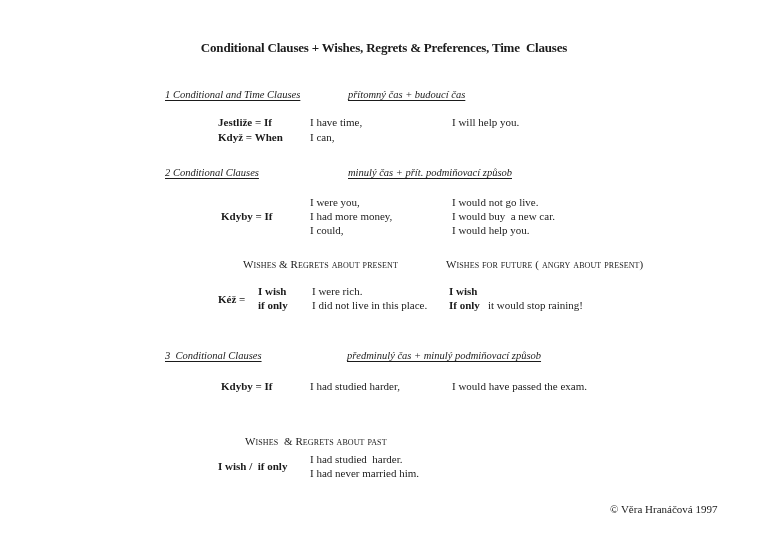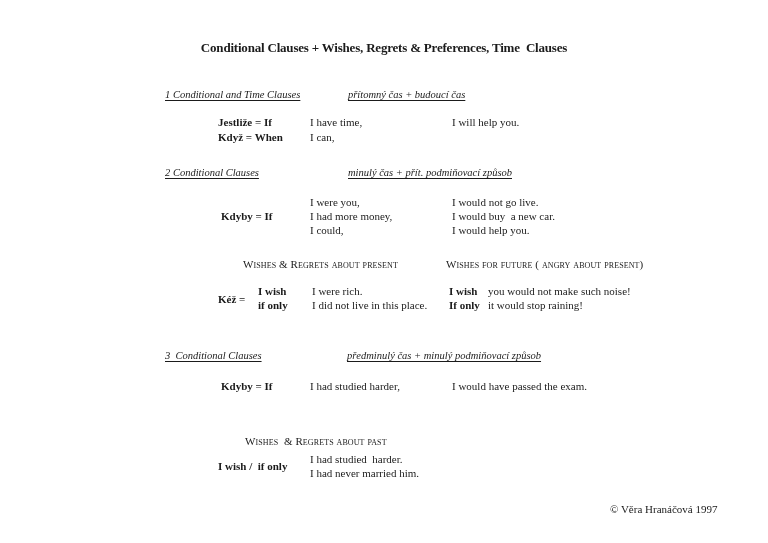--- a/index.html
+++ b/index.html
@@ -101,21 +101,20 @@
 
   <div class="t b col-wishlabel" style="top:284px">I wish</div>
   <div class="t b col-wishlabel" style="top:298px">if only</div>
 
   <div class="t col-wishex" style="top:284px">I were rich.</div>
   <div class="t col-wishex" style="top:298px">I did not live in this place.</div>
 
   <div class="t b col-rwishlabel" style="top:284px">I wish</div>
   <div class="t b col-rwishlabel" style="top:298px">If only</div>
 
-  <div class="t col-rwishex" style="top:284px">you would not make such noise!</div>
   <div class="t col-rwishex" style="top:298px">it would stop raining!</div>
 
   <div class="t heading col-head-left" style="top:349px">3  Conditional Clauses</div>
   <div class="t heading" style="top:349px; left:347px">předminulý čas + minulý podmiňovací způsob</div>
 
   <div class="t b" style="top:379px; left:221px">Kdyby = If</div>
   <div class="t col-cond" style="top:379px">I had studied harder,</div>
   <div class="t col-result" style="top:379px">I would have passed the exam.</div>
 
   <div class="t sc" style="top:434px; left:245px">Wishes  &amp; Regrets about past</div>

